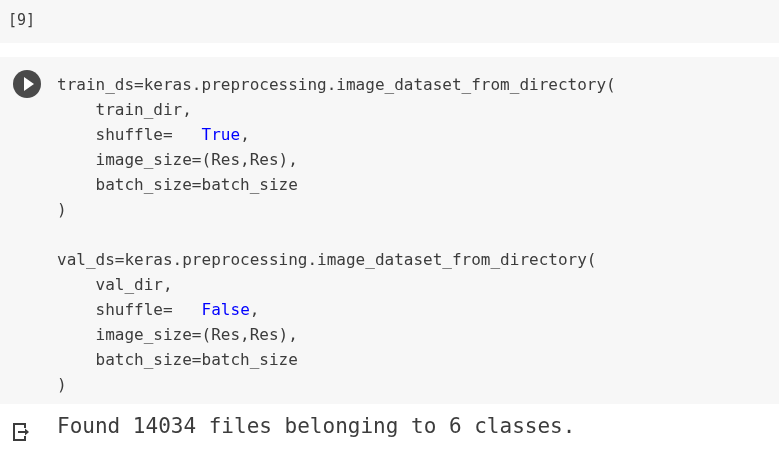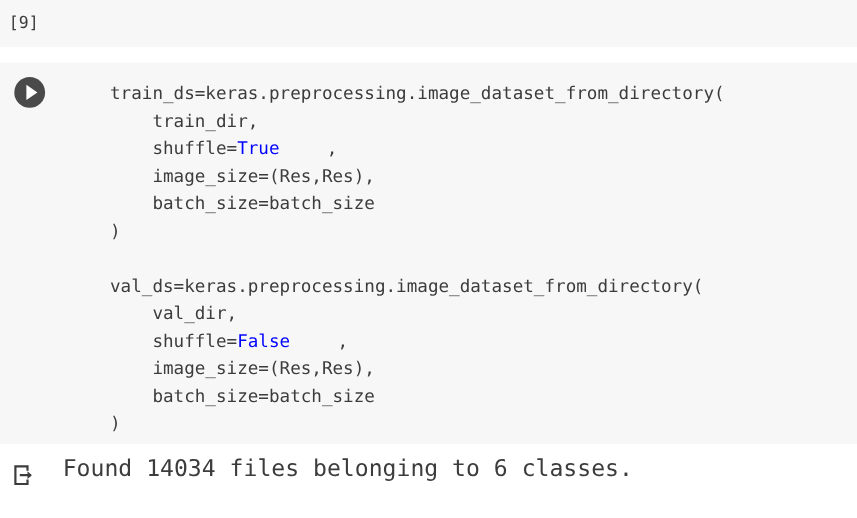--- a/index.html
+++ b/index.html
@@ -65,23 +65,23 @@
     position: absolute;
     left: 57px;
     top: 15px;
     font-size: 16px;
     line-height: 25px;
     white-space: pre;
     cursor: text;
   }
 
   .code-line { min-height: 25px; color: #3c3c3c; }
-  .tok-plain   { color: #3c3c3c; margin-left: 43px; }
+  .tok-plain   { color: #3c3c3c; }
   .tok-comment { color: #008000; }
-  .tok-keyword { color: #0000ff; }
+  .tok-keyword { color: #0000ff; margin-left: 29px; }
 
   .output-area {
     position: absolute;
     left: 0;
     top: 404px;
     width: 779px;
     height: 67px;
     background: #ffffff;
   }
   .output-icon {

